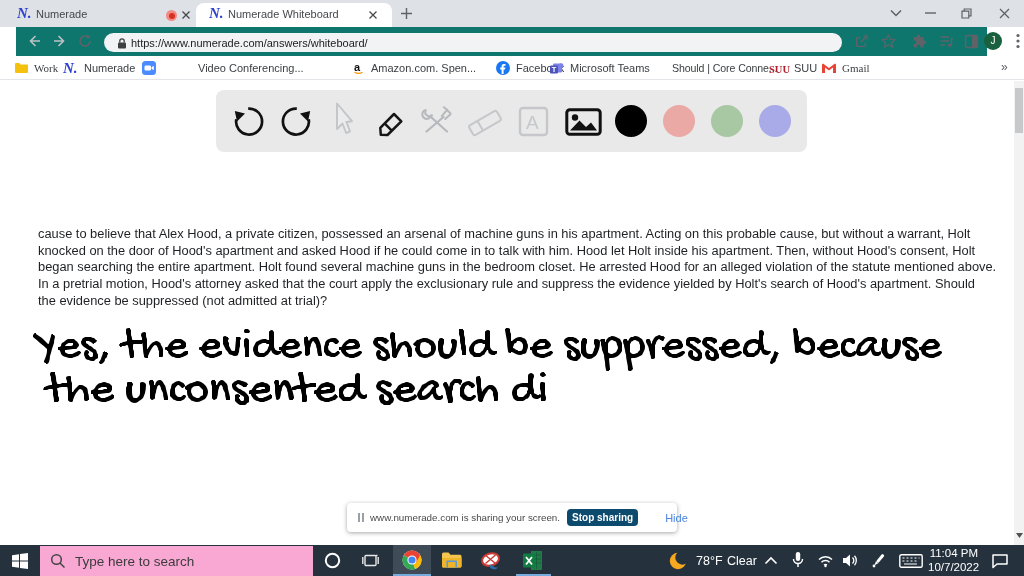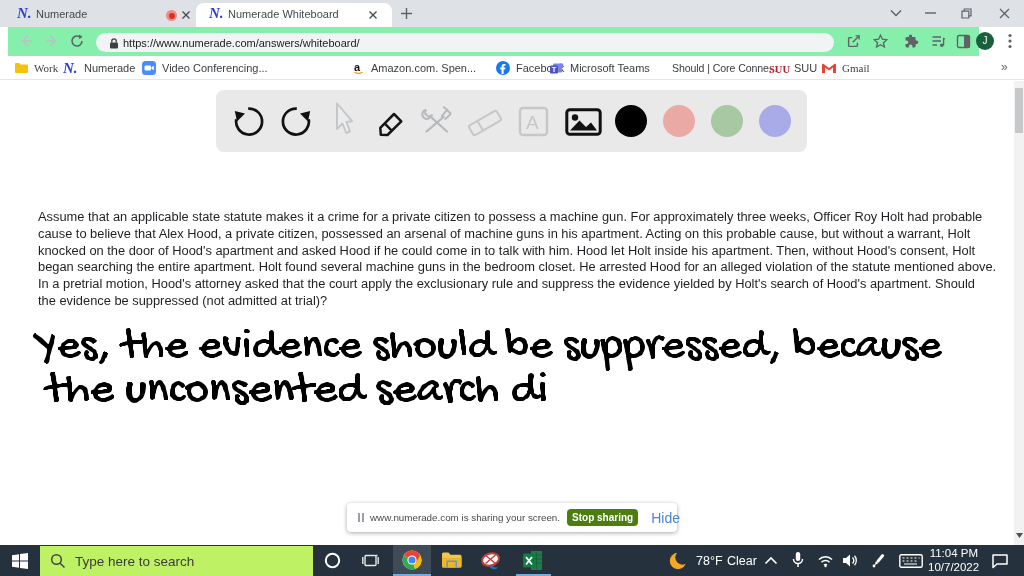--- a/index.html
+++ b/index.html
@@ -4,41 +4,41 @@
   * { margin:0; padding:0; box-sizing:border-box; }
   html,body { width:1024px; height:576px; overflow:hidden; font-family:"Liberation Sans",sans-serif; background:#fff; }
   .abs { position:absolute; }
   #stage { position:relative; width:1024px; height:576px; }
   
   #tabstrip { position:absolute; left:0; top:0; width:1024px; height:27px; background:#dee1e6; }
   .tabtitle { font-size:11px; color:#45494d; }
   #tab1 { position:absolute; left:5px; top:3px; width:190px; height:24px; }
   #tab2 { position:absolute; left:196px; top:3px; width:196px; height:24px; background:#fff; border-radius:8px 8px 0 0; }
   
-  #toolbar { position:absolute; left:8px; top:27px; width:971px; height:29px; background:#86efac; }
+  #toolbar { position:absolute; left:16px; top:27px; width:971px; height:29px; background:#0f766e; }
   #omnibox { position:absolute; width:738px; height:19.5px; border-radius:10px; background:#f1f3f4; }
   
   #bookmarks { position:absolute; left:0; top:56px; width:1024px; height:24px; background:#fff; border-bottom:1px solid #e4e5e8; }
   .bm { position:absolute; top:0; height:24px; display:flex; align-items:center; font-size:11px; color:#3c4043; white-space:nowrap; }
   .bmlabel { margin-left:6px; }
   
   #content { position:absolute; left:0; top:81px; width:1024px; height:464px; background:#fff; }
   #wbbar { position:absolute; left:216px; top:9px; width:591px; height:62px; background:#e9e9e9; border-radius:8px; }
   .wbi { position:absolute; top:16px; }
   .dot { position:absolute; top:15px; width:32px; height:32px; border-radius:50%; }
   #para { position:absolute; left:38px; top:128px; width:1000px; font-size:12.85px; line-height:16.8px; color:#1f2023; white-space:nowrap; }
   
   #sbar { position:absolute; right:0; top:81px; width:10px; height:464px; background:#f2f2f2; }
   #sthumb { position:absolute; right:1px; top:7px; width:8px; height:45px; background:#c6c8ca; }
   
   #sharebar { position:absolute; left:347px; top:503px; width:330px; height:29px; background:#fff; border-radius:4px; box-shadow:0 1px 4px rgba(0,0,0,.35); display:flex; align-items:center; white-space:nowrap; }
-  #stopbtn { background:#4d7c0f; color:#fff; font-size:10px; border-radius:4px; height:17px; line-height:17px; padding:0 5px; }
+  #stopbtn { background:#0c4a6e; color:#fff; font-size:10px; border-radius:4px; height:17px; line-height:17px; padding:0 5px; }
   
   #taskbar { position:absolute; left:0; top:545px; width:1024px; height:31px; background:#25323d; }
-  #searchbox { position:absolute; left:40px; top:1px; width:273px; height:30px; background:#bef264; display:flex; align-items:center; }
+  #searchbox { position:absolute; left:40px; top:1px; width:273px; height:30px; background:#f9a8d4; display:flex; align-items:center; }
   .tray { color:#fff; }
 </style></head>
 <body>
 <div id="stage">
 
   <div id="tabstrip">
     <div id="tab1">
       <span class="abs" style="left:12px; top:3px;"><svg width="14" height="14" viewBox="0 0 14 14">
             <text x="0" y="12" font-family="Liberation Serif" font-style="italic" font-weight="bold" font-size="15" fill="#2e3ed0">N.</text>
           </svg></span>
@@ -132,21 +132,21 @@
           <path d="M1 2 a1 1 0 0 1 1-1 h3.2 l1.4 1.6 H13 a1 1 0 0 1 1 1 V10 a1 1 0 0 1 -1 1 H2 a1 1 0 0 1 -1 -1 Z" fill="#f4c20d"></path>
         </svg>
         <span class="bmlabel">Work</span>
       </div>
     <div class="bm" style="left:63px;">
         <svg width="15" height="14" viewBox="0 0 15 14">
           <text x="0" y="12" font-family="Liberation Serif" font-style="italic" font-weight="bold" font-size="15" fill="#2e3ed0">N.</text>
         </svg>
         <span class="bmlabel">Numerade</span>
       </div>
-    <div class="bm" style="left:142px;">
+    <div class="bm" style="left:142px;gap:36px;">
         <svg width="14" height="14" viewBox="0 0 14 14">
           <rect x="0" y="0" width="14" height="14" rx="3.5" fill="#4a8cff"></rect>
           <rect x="2.5" y="4.5" width="6.5" height="5" rx="1.2" fill="#fff"></rect>
           <path d="M9.5 6.3 L11.8 4.8 V9.2 L9.5 7.7 Z" fill="#fff"></path>
         </svg>
         <span class="bmlabel">Video Conferencing...</span>
       </div>
     <div class="bm" style="left:266px;margin-top:28px;">
         <svg width="14" height="12" viewBox="0 0 14 12">
           <path d="M1 2 a1 1 0 0 1 1-1 h3.2 l1.4 1.6 H13 a1 1 0 0 1 1 1 V10 a1 1 0 0 1 -1 1 H2 a1 1 0 0 1 -1 -1 Z" fill="#f4c20d"></path>
@@ -248,21 +248,21 @@
           <rect x="1.8" y="1.8" width="33.4" height="24.4" rx="3" stroke="#111" stroke-width="3" fill="none"></rect>
           <circle cx="10" cy="9.5" r="3.2" fill="#111"></circle>
           <path d="M5 22.5 L14.5 12.5 L21 19 L26 14.5 L32 22.5 Z" fill="#111"></path>
         </svg>
 
       <span class="dot" style="left:399px; background:#000;"></span>
       <span class="dot" style="left:447px; background:#eba9a6;"></span>
       <span class="dot" style="left:495px; background:#a8c7a3;"></span>
       <span class="dot" style="left:543px; background:#a9abe8;"></span>
     </div>
-    <div id="para"><span>Assume that an applicable state statute makes it a crime for a private citizen to possess a machine gun. For approximately three weeks, Officer Roy Holt had probable</span><br>
+    <div id="para"><br>
 <span>cause to believe that Alex Hood, a private citizen, possessed an arsenal of machine guns in his apartment. Acting on this probable cause, but without a warrant, Holt</span><br>
 <span>knocked on the door of Hood's apartment and asked Hood if he could come in to talk with him. Hood let Holt inside his apartment. Then, without Hood's consent, Holt</span><br>
 <span>began searching the entire apartment. Holt found several machine guns in the bedroom closet. He arrested Hood for an alleged violation of the statute mentioned above.</span><br>
 <span>In a pretrial motion, Hood's attorney asked that the court apply the exclusionary rule and suppress the evidence yielded by Holt's search of Hood's apartment. Should</span><br>
 <span>the evidence be suppressed (not admitted at trial)?</span></div>
     <svg class="abs" style="left:0; top:0;" width="1014" height="464" viewBox="0 0 1014 464">
       <g transform="translate(36,275)">
           <path d="M-3 -19Q-3 -19 -3 -20Q-3 -21 -3 -21Q-3 -21 -3 -21L-2 -22Q-2 -23 -1 -23Q-1 -23 0 -23Q0 -23 0 -22Q3 -20 6 -18Q9 -15 12 -12Q12 -12 12 -12Q13 -12 13 -13L15 -20Q15 -22 16 -22Q17 -22 17 -22Q17 -22 17 -21L18 -21Q19 -20 19 -19Q19 -19 19 -19Q18 -16 18 -13Q17 -10 16 -7Q15 -3 14 0Q14 3 13 6Q12 8 11 8Q11 8 10 8L10 7Q9 7 9 7Q8 6 8 6Q8 6 8 6Q8 5 8 5Q9 3 10 0Q11 -3 11 -5Q11 -5 11 -5Q11 -6 11 -6Q11 -6 11 -6Q11 -6 11 -7Q8 -10 4 -13Q1 -16 -3 -19Z M42 -5Q42 -5 43 -5Q43 -5 43 -5Q44 -5 44 -5Q44 -4 45 -4Q45 -4 45 -3Q45 -3 44 -2Q43 -1 42 0Q41 0 39 1Q38 1 36 2Q35 2 34 2Q32 2 30 1Q29 1 27 0Q26 -1 25 -2Q25 -3 24 -5Q24 -5 24 -5Q24 -6 23 -6Q22 -6 22 -6Q22 -6 22 -7Q22 -7 22 -8L22 -8Q22 -9 22 -9Q22 -9 23 -9H23Q24 -9 25 -10Q25 -12 26 -13Q28 -14 29 -15Q30 -16 32 -17Q33 -17 35 -17Q36 -17 38 -17Q39 -16 40 -15Q41 -15 42 -13Q43 -12 43 -11Q43 -10 42 -9Q42 -9 41 -8Q41 -7 40 -7Q39 -7 37 -7L30 -6Q29 -6 29 -6Q29 -5 29 -5Q29 -4 29 -4Q30 -3 30 -3Q31 -3 32 -2Q33 -2 34 -2Q35 -2 36 -2Q37 -2 38 -3Q39 -3 40 -4Q41 -4 42 -5ZM37 -11Q37 -11 37 -11Q37 -11 37 -11Q37 -12 37 -12Q37 -12 37 -13Q36 -13 36 -13Q35 -13 34 -13Q34 -13 33 -13Q32 -13 31 -12Q30 -12 30 -11Q29 -11 29 -10Q29 -10 30 -10Q30 -10 31 -10Q32 -10 33 -10Q34 -10 35 -10Q36 -10 37 -11Z M52 -19Q53 -19 55 -19Q56 -18 58 -18Q59 -17 60 -16Q61 -16 61 -15Q61 -15 60 -14Q60 -14 59 -13Q59 -13 58 -13Q58 -12 58 -12Q57 -12 56 -13Q56 -13 55 -14Q54 -14 53 -15Q52 -15 51 -15Q51 -15 50 -15Q50 -15 50 -14Q50 -13 50 -13Q51 -12 52 -12Q52 -11 54 -10Q55 -10 56 -9Q57 -8 58 -7Q59 -7 60 -6Q61 -4 61 -3Q62 -2 62 -1Q62 1 62 2Q61 3 60 3Q59 4 58 5Q57 5 56 5Q54 5 53 4Q51 4 50 3Q49 2 49 1Q48 0 48 -2Q48 -4 49 -5Q49 -6 51 -6Q52 -6 52 -5Q53 -5 53 -4Q53 -4 53 -4Q53 -4 53 -3Q53 -3 53 -3Q52 -2 52 -2Q52 -1 53 -1Q53 0 53 0Q54 0 54 1Q55 1 56 1Q57 1 57 -1Q57 -2 57 -3Q56 -4 54 -5Q53 -6 51 -7Q50 -8 48 -9Q47 -10 46 -11Q45 -12 45 -14Q45 -15 46 -16Q46 -17 47 -18Q48 -18 49 -19Q50 -19 52 -19Z M72 -3Q72 -2 72 -2Q71 -1 71 1Q70 2 69 3Q69 5 68 6Q67 7 67 7Q66 8 65 8Q65 8 65 8Q64 8 64 8Q64 7 63 7Q63 7 63 7Q63 6 63 6Q64 5 65 3Q65 2 66 0Q67 -2 67 -4Q67 -4 68 -4Q68 -5 68 -5Q69 -5 69 -4Q70 -4 71 -4Q71 -4 71 -3Q72 -3 72 -3Z M90 -25Q90 -27 90 -27Q91 -28 93 -28Q93 -28 94 -28Q94 -27 94 -27Q94 -27 95 -26Q95 -26 95 -25Q95 -23 95 -21Q96 -19 96 -17Q96 -16 97 -16Q97 -16 98 -16Q99 -16 99 -16Q100 -16 101 -16Q102 -16 103 -16Q104 -16 104 -16Q105 -16 106 -16Q106 -16 107 -16Q107 -16 107 -16Q107 -15 107 -15Q107 -15 107 -14Q107 -14 107 -14Q107 -13 107 -13Q107 -13 106 -13Q106 -12 106 -12Q104 -12 102 -12Q100 -12 98 -12Q97 -12 97 -11Q97 -11 97 -11Q97 -11 97 -11Q97 -9 97 -7Q98 -5 98 -4Q98 -3 98 -2Q98 -1 98 -1Q98 0 98 1Q98 1 98 1Q97 2 97 2Q96 2 95 2Q94 2 94 2Q94 1 94 1Q93 -2 93 -5Q93 -7 92 -10Q92 -11 91 -11Q91 -11 91 -11Q91 -11 91 -11Q90 -11 89 -10Q87 -10 86 -10Q86 -9 85 -9Q85 -9 84 -9Q84 -9 84 -10Q83 -10 83 -11Q83 -11 83 -11Q83 -12 84 -12Q84 -12 84 -13Q84 -13 85 -13Q86 -13 87 -14Q89 -14 91 -15Q91 -15 91 -15Q91 -15 91 -16Q91 -16 91 -16Q91 -16 91 -16Q91 -18 91 -20Q90 -22 90 -23Q90 -24 90 -25Q90 -25 90 -25Z M105 -21Q105 -24 109 -24Q109 -24 110 -23Q110 -23 110 -23Q110 -21 110 -20Q110 -19 111 -17Q111 -15 111 -13Q111 -11 111 -8Q111 -8 111 -8Q111 -7 112 -7Q112 -7 112 -8Q113 -9 114 -11Q115 -12 116 -13Q117 -14 118 -14Q119 -15 120 -15Q122 -15 123 -14Q125 -13 125 -11Q126 -10 127 -7Q127 -5 127 -2Q127 -1 127 0Q127 0 127 0Q127 1 126 1Q126 1 125 1Q124 1 123 1Q123 0 123 -1Q123 -3 123 -5Q122 -6 122 -8Q121 -9 121 -10Q120 -11 119 -11Q118 -11 116 -8Q114 -5 112 0Q112 1 112 1Q112 1 112 2Q111 2 111 2Q110 2 110 2Q109 2 108 1Q108 1 108 0Q107 -4 107 -7Q107 -11 106 -14Q106 -17 106 -18Q105 -20 105 -21Z M149 -5Q150 -5 150 -5Q151 -5 151 -5Q151 -5 152 -5Q152 -4 152 -4Q152 -4 152 -3Q152 -3 152 -2Q151 -1 149 0Q148 0 147 1Q145 1 144 2Q143 2 141 2Q139 2 138 1Q136 1 135 0Q134 -1 133 -2Q132 -3 132 -5Q132 -5 131 -5Q131 -6 131 -6Q130 -6 130 -6Q129 -6 129 -7Q129 -7 129 -8L129 -8Q129 -9 130 -9Q130 -9 131 -9H131Q132 -9 132 -10Q133 -12 134 -13Q135 -14 136 -15Q138 -16 139 -17Q141 -17 142 -17Q144 -17 145 -17Q147 -16 148 -15Q149 -15 150 -13Q150 -12 150 -11Q150 -10 150 -9Q149 -9 149 -8Q148 -7 147 -7Q146 -7 145 -7L137 -6Q137 -6 137 -6Q136 -5 136 -5Q136 -4 137 -4Q137 -3 138 -3Q139 -3 140 -2Q141 -2 142 -2Q143 -2 144 -2Q145 -2 146 -3Q147 -3 147 -4Q148 -4 149 -5ZM144 -11Q145 -11 145 -11Q145 -11 145 -11Q145 -12 145 -12Q145 -12 144 -13Q144 -13 143 -13Q143 -13 142 -13Q141 -13 140 -13Q139 -13 138 -12Q138 -12 137 -11Q137 -11 137 -10Q137 -10 137 -10Q138 -10 139 -10Q139 -10 140 -10Q141 -10 142 -10Q143 -10 144 -11Z M183 -5Q184 -5 184 -5Q185 -5 185 -5Q185 -5 186 -5Q186 -4 186 -4Q186 -4 186 -3Q186 -3 186 -2Q185 -1 183 0Q182 0 181 1Q179 1 178 2Q177 2 175 2Q173 2 172 1Q170 1 169 0Q168 -1 167 -2Q166 -3 166 -5Q166 -5 165 -5Q165 -6 165 -6Q164 -6 164 -6Q163 -6 163 -7Q163 -7 163 -8L163 -8Q163 -9 164 -9Q164 -9 165 -9H165Q166 -9 166 -10Q167 -12 168 -13Q169 -14 170 -15Q172 -16 173 -17Q175 -17 176 -17Q178 -17 179 -17Q181 -16 182 -15Q183 -15 184 -13Q184 -12 184 -11Q184 -10 184 -9Q183 -9 183 -8Q182 -7 181 -7Q180 -7 179 -7L171 -6Q171 -6 171 -6Q170 -5 170 -5Q170 -4 171 -4Q171 -3 172 -3Q173 -3 174 -2Q175 -2 176 -2Q177 -2 178 -2Q179 -2 180 -3Q181 -3 181 -4Q182 -4 183 -5ZM178 -11Q179 -11 179 -11Q179 -11 179 -11Q179 -12 179 -12Q179 -12 178 -13Q178 -13 177 -13Q177 -13 176 -13Q175 -13 174 -13Q173 -13 172 -12Q172 -12 171 -11Q171 -11 171 -10Q171 -10 171 -10Q172 -10 173 -10Q173 -10 174 -10Q175 -10 176 -10Q178 -10 178 -11Z M200 -17Q200 -18 200 -18Q200 -18 200 -19Q200 -19 201 -19Q201 -19 201 -19Q203 -19 204 -19Q205 -18 205 -17Q205 -17 204 -16Q204 -16 204 -15Q204 -14 204 -13Q204 -11 204 -10Q203 -7 203 -4Q202 -2 202 -1Q201 0 199 0Q197 0 196 -1Q195 -1 193 -2Q192 -4 191 -5Q189 -7 189 -8Q188 -10 187 -12Q187 -14 187 -16Q187 -18 187 -19Q188 -20 189 -20Q190 -20 191 -19Q191 -19 192 -19Q192 -19 192 -18Q193 -18 193 -17Q193 -17 192 -16Q192 -16 192 -15Q192 -14 193 -13Q193 -12 193 -10Q194 -9 194 -8Q195 -7 195 -6Q196 -5 197 -5Q197 -5 198 -5Q198 -5 198 -5Q199 -5 199 -6Z M211 -23Q210 -23 210 -23Q209 -23 209 -23Q208 -24 208 -24Q208 -24 208 -25Q208 -26 209 -27Q209 -27 211 -27Q211 -27 212 -27Q212 -27 213 -26Q213 -26 213 -26Q214 -25 214 -25Q214 -24 213 -23Q212 -23 211 -23ZM208 -16Q208 -17 209 -17Q209 -18 210 -18Q212 -18 213 -16Q213 -15 213 -14Q213 -13 213 -12Q213 -10 213 -9Q213 -7 213 -6Q213 -5 213 -3Q213 -2 213 -1Q213 0 213 1Q212 1 210 1Q210 1 209 1Q209 1 209 0Q209 -3 209 -6Q209 -8 208 -10Q208 -13 208 -14Q208 -15 208 -16Z M232 -16Q232 -16 233 -16Q233 -16 233 -17V-24Q233 -25 234 -25Q234 -26 236 -26Q237 -26 237 -25Q238 -25 238 -23Q238 -23 238 -22Q238 -21 238 -20Q238 -18 238 -17Q238 -15 238 -14Q238 -12 238 -10Q238 -8 239 -7Q239 -6 240 -6Q241 -5 242 -5Q243 -5 243 -5Q243 -5 244 -5Q245 -5 245 -5Q245 -5 245 -4Q245 -3 245 -3Q244 -2 244 -2Q243 -2 242 -1Q242 -1 241 -1Q239 -1 238 -2Q236 -3 235 -6Q235 -6 235 -6Q235 -6 235 -6Q234 -4 233 -3Q232 -1 231 -1Q230 0 228 1Q227 1 225 1Q223 1 222 1Q220 0 219 -1Q218 -2 218 -3Q217 -5 217 -6Q217 -9 218 -10Q219 -12 220 -14Q222 -15 224 -16Q226 -17 228 -17Q229 -17 230 -17Q231 -16 232 -16ZM226 -3Q227 -3 228 -3Q229 -4 230 -5Q231 -5 231 -6Q232 -7 232 -8Q232 -9 233 -10Q233 -11 233 -11Q233 -12 233 -12Q232 -12 232 -12Q232 -12 231 -12Q230 -12 230 -13Q229 -13 228 -13Q228 -13 227 -13Q226 -13 225 -12Q224 -12 223 -11Q222 -10 222 -9Q222 -8 222 -7Q222 -6 222 -5Q222 -4 223 -4Q223 -3 224 -3Q225 -3 226 -3Z M263 -5Q263 -5 264 -5Q264 -5 265 -5Q265 -5 265 -5Q266 -4 266 -4Q266 -4 266 -3Q266 -3 265 -2Q264 -1 263 0Q262 0 260 1Q259 1 258 2Q256 2 255 2Q253 2 251 1Q250 1 249 0Q247 -1 247 -2Q246 -3 245 -5Q245 -5 245 -5Q245 -6 244 -6Q244 -6 243 -6Q243 -6 243 -7Q243 -7 243 -8L243 -8Q243 -9 243 -9Q244 -9 244 -9H245Q246 -9 246 -10Q247 -12 248 -13Q249 -14 250 -15Q251 -16 253 -17Q254 -17 256 -17Q258 -17 259 -17Q260 -16 261 -15Q263 -15 263 -13Q264 -12 264 -11Q264 -10 263 -9Q263 -9 262 -8Q262 -7 261 -7Q260 -7 259 -7L251 -6Q251 -6 250 -6Q250 -5 250 -5Q250 -4 250 -4Q251 -3 252 -3Q252 -3 253 -2Q254 -2 255 -2Q256 -2 257 -2Q258 -2 259 -3Q260 -3 261 -4Q262 -4 263 -5ZM258 -11Q258 -11 258 -11Q259 -11 259 -11Q259 -12 258 -12Q258 -12 258 -13Q257 -13 257 -13Q256 -13 256 -13Q255 -13 254 -13Q253 -13 252 -12Q251 -12 251 -11Q250 -11 250 -10Q250 -10 251 -10Q251 -10 252 -10Q253 -10 254 -10Q255 -10 256 -10Q257 -10 258 -11Z M268 -18Q268 -18 268 -18Q268 -19 269 -19Q269 -19 270 -19Q270 -20 271 -20Q271 -20 271 -19Q272 -19 272 -19Q272 -18 272 -17Q272 -16 273 -15Q273 -15 273 -14Q273 -14 273 -14Q273 -14 273 -15Q275 -19 278 -19Q279 -19 281 -19Q282 -18 283 -16Q284 -14 285 -10Q285 -7 286 -2Q286 -2 286 -2Q286 -2 286 -2Q286 -1 286 -1Q286 0 286 0Q285 0 285 0Q284 0 284 0Q283 0 283 0Q282 0 282 -1Q281 -4 281 -7Q280 -9 280 -11Q279 -13 278 -14Q278 -15 277 -15Q277 -15 276 -14Q276 -13 275 -12Q275 -10 274 -8Q274 -5 274 -2Q273 -1 273 -1Q272 0 271 0Q270 0 269 -1Q269 -1 269 -2Q269 -6 269 -9Q268 -12 268 -14Q268 -16 268 -17Q268 -17 268 -18Z M297 -18Q298 -18 299 -18Q300 -18 301 -17Q302 -16 302 -16Q303 -15 303 -14Q303 -14 302 -13Q302 -13 302 -13Q301 -12 301 -12Q301 -12 300 -12Q300 -12 299 -12Q299 -13 298 -13Q298 -13 297 -14Q297 -14 296 -14Q295 -14 294 -14Q294 -13 293 -13Q293 -12 293 -11Q292 -10 292 -9Q292 -6 294 -5Q295 -3 297 -3Q298 -3 299 -3Q300 -4 300 -4Q301 -4 301 -5Q302 -5 302 -5Q302 -5 303 -5Q303 -5 303 -4Q303 -4 303 -4Q304 -4 304 -3Q304 -3 303 -2Q302 -1 301 0Q300 0 299 1Q297 1 296 1Q294 1 293 0Q291 0 290 -1Q289 -3 288 -4Q288 -6 288 -8Q288 -10 289 -12Q289 -14 290 -15Q292 -17 293 -17Q295 -18 297 -18Z M323 -5Q324 -5 324 -5Q325 -5 325 -5Q325 -5 325 -5Q326 -4 326 -4Q326 -4 326 -3Q326 -3 325 -2Q324 -1 323 0Q322 0 321 1Q319 1 318 2Q316 2 315 2Q313 2 312 1Q310 1 309 0Q308 -1 307 -2Q306 -3 305 -5Q305 -5 305 -5Q305 -6 305 -6Q304 -6 303 -6Q303 -6 303 -7Q303 -7 303 -8L303 -8Q303 -9 303 -9Q304 -9 304 -9H305Q306 -9 306 -10Q307 -12 308 -13Q309 -14 310 -15Q312 -16 313 -17Q315 -17 316 -17Q318 -17 319 -17Q321 -16 322 -15Q323 -15 323 -13Q324 -12 324 -11Q324 -10 324 -9Q323 -9 323 -8Q322 -7 321 -7Q320 -7 319 -7L311 -6Q311 -6 310 -6Q310 -5 310 -5Q310 -4 311 -4Q311 -3 312 -3Q312 -3 313 -2Q314 -2 315 -2Q316 -2 317 -2Q318 -2 319 -3Q320 -3 321 -4Q322 -4 323 -5ZM318 -11Q318 -11 319 -11Q319 -11 319 -11Q319 -12 319 -12Q318 -12 318 -13Q317 -13 317 -13Q316 -13 316 -13Q315 -13 314 -13Q313 -13 312 -12Q311 -12 311 -11Q310 -11 310 -10Q310 -10 311 -10Q311 -10 312 -10Q313 -10 314 -10Q315 -10 316 -10Q317 -10 318 -11Z M344 -19Q345 -19 347 -19Q348 -18 350 -18Q351 -17 352 -16Q353 -16 353 -15Q353 -15 352 -14Q352 -14 351 -13Q351 -13 351 -13Q350 -12 350 -12Q349 -12 348 -13Q348 -13 347 -14Q346 -14 345 -15Q344 -15 343 -15Q343 -15 342 -15Q342 -15 342 -14Q342 -13 342 -13Q343 -12 344 -12Q344 -11 346 -10Q347 -10 348 -9Q349 -8 350 -7Q351 -7 352 -6Q353 -4 353 -3Q354 -2 354 -1Q354 1 354 2Q353 3 352 3Q351 4 350 5Q349 5 348 5Q346 5 345 4Q343 4 342 3Q341 2 341 1Q340 0 340 -2Q340 -4 341 -5Q341 -6 343 -6Q344 -6 344 -5Q345 -5 345 -4Q345 -4 345 -4Q345 -4 345 -3Q345 -3 345 -3Q344 -2 344 -2Q344 -1 345 -1Q345 0 345 0Q346 0 347 1Q347 1 348 1Q350 1 350 -1Q350 -2 349 -3Q348 -4 346 -5Q345 -6 343 -7Q342 -8 340 -9Q339 -10 338 -11Q337 -12 337 -14Q337 -15 338 -16Q338 -17 339 -18Q340 -18 341 -19Q342 -19 344 -19Z M354 -21Q354 -24 357 -24Q358 -24 358 -23Q359 -23 359 -23Q359 -21 359 -20Q359 -19 359 -17Q359 -15 360 -13Q360 -11 360 -8Q360 -8 360 -8Q360 -7 360 -7Q360 -7 361 -8Q361 -9 362 -11Q363 -12 364 -13Q365 -14 367 -14Q368 -15 369 -15Q371 -15 372 -14Q373 -13 374 -11Q375 -10 376 -7Q376 -5 376 -2Q376 -1 376 0Q376 0 376 0Q375 1 375 1Q374 1 374 1Q373 1 372 1Q372 0 372 -1Q372 -3 371 -5Q371 -6 371 -8Q370 -9 369 -10Q369 -11 368 -11Q366 -11 365 -8Q363 -5 361 0Q361 1 361 1Q360 1 360 2Q360 2 359 2Q359 2 358 2Q357 2 357 1Q356 1 356 0Q356 -4 356 -7Q355 -11 355 -14Q355 -17 354 -18Q354 -20 354 -21Z M379 -7Q379 -8 379 -8Q380 -9 380 -9Q380 -10 379 -10Q379 -10 379 -10Q378 -10 378 -11Q377 -11 377 -12Q377 -12 378 -13Q378 -13 379 -14Q380 -15 381 -16Q383 -16 384 -17Q385 -17 387 -18Q388 -18 389 -18Q392 -18 393 -17Q395 -16 397 -15Q398 -14 399 -12Q400 -10 400 -8Q400 -6 399 -4Q398 -2 397 -1Q395 0 393 1Q391 2 389 2Q387 2 385 1Q383 1 382 -1Q381 -2 380 -4Q379 -5 379 -7ZM390 -2Q391 -2 392 -2Q392 -3 393 -3Q394 -4 395 -5Q395 -6 395 -8Q395 -9 395 -10Q394 -11 393 -12Q393 -13 391 -13Q390 -14 389 -14Q386 -14 385 -13Q384 -11 384 -9Q384 -7 384 -6Q385 -5 385 -4Q386 -3 387 -2Q388 -2 390 -2Z M407 -8Q407 -5 408 -3Q409 -2 411 -2Q412 -2 413 -2Q414 -3 414 -4Q415 -5 415 -7Q416 -8 416 -10Q416 -11 416 -12Q415 -13 415 -14Q415 -14 415 -15Q415 -15 415 -16Q415 -16 416 -17Q416 -17 418 -17Q419 -17 420 -16Q421 -16 421 -14Q421 -10 420 -7Q420 -4 418 -2Q417 0 415 1Q413 3 410 3Q408 3 407 2Q405 1 404 0Q403 -2 403 -3Q402 -5 402 -7Q402 -8 402 -9Q402 -10 402 -11Q402 -12 402 -14Q402 -15 403 -16Q403 -17 403 -17Q404 -18 405 -18Q405 -18 406 -18Q407 -18 407 -17Q408 -17 408 -17Q408 -16 408 -16Q408 -15 408 -15Q408 -14 408 -13Q408 -12 407 -10Q407 -9 407 -8Z M423 -25Q423 -26 423 -27Q424 -27 425 -27Q426 -27 426 -27Q427 -27 427 -27Q427 -27 427 -26Q428 -26 428 -25Q428 -23 428 -21Q429 -19 429 -17Q429 -14 429 -12Q430 -10 430 -9Q430 -7 430 -6Q430 -4 430 -4Q430 -3 430 -2Q430 -2 430 -1Q429 -1 429 -1Q428 -1 427 -1Q427 -1 426 -1Q426 -1 426 -2Q426 -3 426 -5Q425 -6 425 -8Q425 -9 425 -11Q424 -13 424 -15Q424 -17 424 -19Q423 -21 423 -22Q423 -23 423 -24Q423 -25 423 -25Z M448 -16Q449 -16 449 -16Q449 -16 449 -17V-24Q449 -25 450 -25Q450 -26 452 -26Q453 -26 454 -25Q454 -25 454 -23Q454 -23 454 -22Q454 -21 454 -20Q454 -18 454 -17Q454 -15 454 -14Q454 -12 454 -10Q454 -8 455 -7Q456 -6 456 -6Q457 -5 458 -5Q459 -5 459 -5Q460 -5 460 -5Q461 -5 461 -5Q461 -5 461 -4Q461 -3 461 -3Q461 -2 460 -2Q459 -2 459 -1Q458 -1 457 -1Q455 -1 454 -2Q452 -3 452 -6Q451 -6 451 -6Q451 -6 451 -6Q450 -4 449 -3Q449 -1 447 -1Q446 0 444 1Q443 1 441 1Q440 1 438 1Q437 0 436 -1Q434 -2 434 -3Q433 -5 433 -6Q433 -9 434 -10Q435 -12 437 -14Q438 -15 440 -16Q442 -17 444 -17Q445 -17 446 -17Q447 -16 448 -16ZM442 -3Q443 -3 444 -3Q445 -4 446 -5Q447 -5 447 -6Q448 -7 448 -8Q449 -9 449 -10Q449 -11 449 -11Q449 -12 449 -12Q449 -12 448 -12Q448 -12 447 -12Q447 -12 446 -13Q445 -13 445 -13Q444 -13 444 -13Q442 -13 441 -12Q440 -12 439 -11Q439 -10 438 -9Q438 -8 438 -7Q438 -6 438 -5Q438 -4 439 -4Q440 -3 440 -3Q441 -3 442 -3Z M472 -5Q471 -10 471 -15Q470 -20 469 -26Q469 -26 469 -26Q469 -26 469 -26Q469 -27 469 -27Q470 -27 470 -28Q470 -28 471 -28Q471 -28 472 -28Q473 -28 474 -27Q474 -26 474 -25Q474 -24 475 -22Q475 -21 475 -19Q475 -17 475 -15Q476 -15 476 -15Q476 -15 476 -15Q480 -19 484 -19Q486 -19 487 -18Q489 -18 490 -16Q491 -15 491 -13Q492 -12 492 -10Q492 -8 491 -6Q491 -5 490 -3Q489 -2 487 -2Q486 -1 484 -1Q482 -1 480 -2Q478 -3 476 -4Q476 -4 476 -4Q476 -4 475 -4Q475 -3 475 -3Q474 -3 474 -3Q472 -3 472 -5ZM483 -15Q482 -15 481 -15Q481 -14 480 -13Q479 -13 478 -12Q478 -11 477 -9Q477 -9 477 -9Q477 -9 477 -9Q477 -8 477 -8Q478 -8 479 -7Q480 -6 481 -6Q482 -6 482 -5Q483 -5 484 -5Q486 -5 486 -6Q487 -7 487 -9Q487 -10 487 -11Q487 -12 486 -13Q486 -14 485 -14Q484 -15 483 -15Z M514 -5Q514 -5 515 -5Q515 -5 515 -5Q516 -5 516 -5Q516 -4 517 -4Q517 -4 517 -3Q517 -3 516 -2Q515 -1 514 0Q512 0 511 1Q510 1 508 2Q507 2 506 2Q504 2 502 1Q501 1 499 0Q498 -1 497 -2Q496 -3 496 -5Q496 -5 496 -5Q496 -6 495 -6Q494 -6 494 -6Q494 -6 494 -7Q494 -7 494 -8L494 -8Q494 -9 494 -9Q494 -9 495 -9H495Q496 -9 497 -10Q497 -12 498 -13Q499 -14 501 -15Q502 -16 504 -17Q505 -17 507 -17Q508 -17 510 -17Q511 -16 512 -15Q513 -15 514 -13Q515 -12 515 -11Q515 -10 514 -9Q514 -9 513 -8Q512 -7 512 -7Q511 -7 509 -7L502 -6Q501 -6 501 -6Q501 -5 501 -5Q501 -4 501 -4Q502 -3 502 -3Q503 -3 504 -2Q505 -2 506 -2Q507 -2 508 -2Q509 -2 510 -3Q511 -3 512 -4Q513 -4 514 -5ZM509 -11Q509 -11 509 -11Q509 -11 509 -11Q509 -12 509 -12Q509 -12 509 -13Q508 -13 508 -13Q507 -13 506 -13Q505 -13 505 -13Q504 -13 503 -12Q502 -12 502 -11Q501 -11 501 -10Q501 -10 502 -10Q502 -10 503 -10Q504 -10 505 -10Q506 -10 507 -10Q508 -10 509 -11Z M534 -19Q536 -19 537 -19Q539 -18 540 -18Q541 -17 542 -16Q543 -16 543 -15Q543 -15 543 -14Q543 -14 542 -13Q542 -13 541 -13Q541 -12 540 -12Q540 -12 539 -13Q538 -13 538 -14Q537 -14 536 -15Q535 -15 534 -15Q533 -15 533 -15Q532 -15 532 -14Q532 -13 533 -13Q533 -12 534 -12Q535 -11 536 -10Q537 -10 538 -9Q540 -8 541 -7Q542 -7 543 -6Q544 -4 544 -3Q545 -2 545 -1Q545 1 544 2Q544 3 543 3Q542 4 541 5Q540 5 539 5Q537 5 535 4Q534 4 533 3Q532 2 531 1Q531 0 531 -2Q531 -4 531 -5Q532 -6 534 -6Q535 -6 535 -5Q536 -5 536 -4Q536 -4 536 -4Q535 -4 535 -3Q535 -3 535 -3Q535 -2 535 -2Q535 -1 535 -1Q536 0 536 0Q537 0 537 1Q538 1 538 1Q540 1 540 -1Q540 -2 539 -3Q538 -4 537 -5Q536 -6 534 -7Q532 -8 531 -9Q530 -10 529 -11Q528 -12 528 -14Q528 -15 528 -16Q529 -17 530 -18Q531 -18 532 -19Q533 -19 534 -19Z M550 -8Q550 -5 551 -3Q552 -2 554 -2Q555 -2 556 -2Q557 -3 557 -4Q558 -5 558 -7Q559 -8 559 -10Q559 -11 558 -12Q558 -13 558 -14Q558 -14 558 -15Q558 -15 558 -16Q558 -16 559 -17Q559 -17 560 -17Q562 -17 563 -16Q564 -16 564 -14Q564 -10 563 -7Q562 -4 561 -2Q560 0 558 1Q556 3 553 3Q551 3 550 2Q548 1 547 0Q546 -2 545 -3Q545 -5 545 -7Q545 -8 545 -9Q545 -10 545 -11Q545 -12 545 -14Q545 -15 546 -16Q546 -17 546 -17Q547 -18 548 -18Q548 -18 549 -18Q550 -18 550 -17Q551 -17 551 -17Q551 -16 551 -16Q551 -15 551 -15Q551 -14 551 -13Q550 -12 550 -10Q550 -9 550 -8Z M564 -15Q564 -16 565 -17Q566 -17 567 -17Q568 -17 568 -17Q568 -17 569 -17Q569 -16 569 -16Q569 -16 569 -15Q569 -14 570 -14Q570 -14 570 -15Q570 -16 571 -17Q572 -18 573 -19Q573 -19 574 -19Q575 -20 576 -20Q578 -20 580 -19Q582 -18 584 -17Q585 -15 586 -13Q586 -11 586 -9Q586 -7 586 -5Q585 -3 583 -1Q582 0 580 1Q578 2 575 2L574 2Q573 2 573 3L574 13Q574 13 574 14Q574 14 573 14Q573 15 573 15Q572 15 571 15Q570 15 570 14Q569 10 569 6Q568 2 568 -1Q567 -4 566 -6Q566 -9 565 -11Q565 -13 565 -14Q564 -15 564 -15ZM572 -10Q572 -8 572 -7Q572 -5 572 -4Q572 -3 573 -3Q574 -2 575 -2Q575 -2 576 -2Q577 -2 578 -3Q579 -3 580 -4Q581 -5 581 -6Q582 -7 582 -8Q582 -10 581 -11Q581 -13 580 -14Q580 -15 578 -15Q577 -16 576 -16Q575 -16 574 -15Q574 -15 573 -14Q572 -13 572 -12Q572 -11 572 -10Z M587 -15Q587 -16 588 -17Q588 -17 590 -17Q590 -17 590 -17Q591 -17 591 -17Q591 -16 591 -16Q591 -16 592 -15Q592 -14 592 -14Q592 -14 592 -15Q593 -16 593 -17Q594 -18 595 -19Q596 -19 597 -19Q598 -20 599 -20Q601 -20 603 -19Q604 -18 606 -17Q607 -15 608 -13Q609 -11 609 -9Q609 -7 608 -5Q607 -3 606 -1Q604 0 602 1Q600 2 598 2L596 2Q595 2 595 3L597 13Q597 13 596 14Q596 14 596 14Q595 15 595 15Q594 15 594 15Q592 15 592 14Q592 10 591 6Q590 2 590 -1Q589 -4 589 -6Q588 -9 588 -11Q587 -13 587 -14Q587 -15 587 -15ZM594 -10Q594 -8 594 -7Q594 -5 594 -4Q595 -3 595 -3Q596 -2 597 -2Q597 -2 598 -2Q599 -2 601 -3Q602 -3 602 -4Q603 -5 604 -6Q604 -7 604 -8Q604 -10 604 -11Q603 -13 603 -14Q602 -15 601 -15Q600 -16 599 -16Q597 -16 597 -15Q596 -15 595 -14Q595 -13 594 -12Q594 -11 594 -10Z M623 -17Q622 -17 622 -16Q621 -16 621 -15Q620 -14 620 -13Q620 -12 619 -11Q619 -10 619 -8Q619 -7 619 -6Q619 -4 619 -2Q619 0 619 1Q619 2 619 2Q618 3 617 3Q616 3 616 3Q616 3 616 3Q615 3 615 2Q615 2 615 2Q615 0 614 -2Q614 -4 613 -6Q613 -8 612 -10Q611 -12 610 -14Q610 -14 610 -15Q610 -15 610 -15Q610 -16 610 -16Q610 -16 611 -17Q611 -17 612 -17Q612 -17 613 -17Q614 -17 614 -16Q615 -15 615 -13Q616 -12 616 -12Q616 -12 616 -12Q616 -12 616 -13Q616 -15 617 -16Q618 -18 619 -19Q620 -20 621 -20Q622 -21 624 -21Q624 -21 625 -20Q626 -20 627 -20Q628 -20 628 -19Q629 -19 629 -18Q629 -18 628 -17Q628 -17 628 -16Q628 -16 627 -15Q627 -15 627 -15Q626 -15 626 -15Q625 -16 625 -16Q625 -16 624 -16Q624 -17 623 -17Z M646 -5Q647 -5 647 -5Q648 -5 648 -5Q648 -5 648 -5Q649 -4 649 -4Q649 -4 649 -3Q649 -3 648 -2Q647 -1 646 0Q645 0 644 1Q642 1 641 2Q639 2 638 2Q636 2 635 1Q633 1 632 0Q631 -1 630 -2Q629 -3 628 -5Q628 -5 628 -5Q628 -6 628 -6Q627 -6 626 -6Q626 -6 626 -7Q626 -7 626 -8L626 -8Q626 -9 626 -9Q627 -9 627 -9H628Q629 -9 629 -10Q630 -12 631 -13Q632 -14 633 -15Q634 -16 636 -17Q638 -17 639 -17Q641 -17 642 -17Q644 -16 645 -15Q646 -15 646 -13Q647 -12 647 -11Q647 -10 647 -9Q646 -9 646 -8Q645 -7 644 -7Q643 -7 642 -7L634 -6Q634 -6 633 -6Q633 -5 633 -5Q633 -4 634 -4Q634 -3 635 -3Q635 -3 636 -2Q637 -2 638 -2Q639 -2 640 -2Q641 -2 642 -3Q643 -3 644 -4Q645 -4 646 -5ZM641 -11Q641 -11 642 -11Q642 -11 642 -11Q642 -12 642 -12Q641 -12 641 -13Q640 -13 640 -13Q639 -13 639 -13Q638 -13 637 -13Q636 -13 635 -12Q634 -12 634 -11Q633 -11 633 -10Q633 -10 634 -10Q634 -10 635 -10Q636 -10 637 -10Q638 -10 639 -10Q640 -10 641 -11Z M656 -19Q657 -19 659 -19Q661 -18 662 -18Q663 -17 664 -16Q665 -16 665 -15Q665 -15 665 -14Q664 -14 664 -13Q663 -13 663 -13Q662 -12 662 -12Q661 -12 661 -13Q660 -13 659 -14Q659 -14 658 -15Q657 -15 656 -15Q655 -15 654 -15Q654 -15 654 -14Q654 -13 654 -13Q655 -12 656 -12Q657 -11 658 -10Q659 -10 660 -9Q661 -8 662 -7Q663 -7 664 -6Q665 -4 666 -3Q666 -2 666 -1Q666 1 666 2Q665 3 665 3Q664 4 663 5Q662 5 660 5Q658 5 657 4Q656 4 655 3Q654 2 653 1Q652 0 652 -2Q652 -4 653 -5Q654 -6 655 -6Q656 -6 657 -5Q657 -5 657 -4Q657 -4 657 -4Q657 -4 657 -3Q657 -3 657 -3Q657 -2 657 -2Q657 -1 657 -1Q657 0 658 0Q658 0 659 1Q659 1 660 1Q662 1 662 -1Q662 -2 661 -3Q660 -4 659 -5Q657 -6 656 -7Q654 -8 653 -9Q651 -10 650 -11Q650 -12 650 -14Q650 -15 650 -16Q651 -17 651 -18Q652 -18 653 -19Q655 -19 656 -19Z M673 -19Q674 -19 676 -19Q677 -18 679 -18Q680 -17 681 -16Q681 -16 681 -15Q681 -15 681 -14Q681 -14 680 -13Q680 -13 679 -13Q679 -12 679 -12Q678 -12 677 -13Q677 -13 676 -14Q675 -14 674 -15Q673 -15 672 -15Q672 -15 671 -15Q671 -15 671 -14Q671 -13 671 -13Q672 -12 673 -12Q673 -11 675 -10Q676 -10 677 -9Q678 -8 679 -7Q680 -7 681 -6Q682 -4 682 -3Q683 -2 683 -1Q683 1 683 2Q682 3 681 3Q680 4 679 5Q678 5 677 5Q675 5 674 4Q672 4 671 3Q670 2 670 1Q669 0 669 -2Q669 -4 670 -5Q670 -6 672 -6Q673 -6 673 -5Q674 -5 674 -4Q674 -4 674 -4Q674 -4 674 -3Q674 -3 673 -3Q673 -2 673 -2Q673 -1 674 -1Q674 0 674 0Q675 0 675 1Q676 1 677 1Q678 1 678 -1Q678 -2 678 -3Q677 -4 675 -5Q674 -6 672 -7Q671 -8 669 -9Q668 -10 667 -11Q666 -12 666 -14Q666 -15 667 -16Q667 -17 668 -18Q669 -18 670 -19Q671 -19 673 -19Z M703 -5Q703 -5 704 -5Q704 -5 704 -5Q705 -5 705 -5Q705 -4 706 -4Q706 -4 706 -3Q706 -3 705 -2Q704 -1 703 0Q701 0 700 1Q699 1 697 2Q696 2 695 2Q693 2 691 1Q690 1 688 0Q687 -1 686 -2Q685 -3 685 -5Q685 -5 685 -5Q685 -6 684 -6Q683 -6 683 -6Q683 -6 683 -7Q683 -7 683 -8L683 -8Q683 -9 683 -9Q683 -9 684 -9H684Q685 -9 686 -10Q686 -12 687 -13Q688 -14 690 -15Q691 -16 693 -17Q694 -17 696 -17Q697 -17 699 -17Q700 -16 701 -15Q702 -15 703 -13Q704 -12 704 -11Q704 -10 703 -9Q703 -9 702 -8Q701 -7 701 -7Q700 -7 698 -7L691 -6Q690 -6 690 -6Q690 -5 690 -5Q690 -4 690 -4Q691 -3 691 -3Q692 -3 693 -2Q694 -2 695 -2Q696 -2 697 -2Q698 -2 699 -3Q700 -3 701 -4Q702 -4 703 -5ZM698 -11Q698 -11 698 -11Q698 -11 698 -11Q698 -12 698 -12Q698 -12 698 -13Q697 -13 697 -13Q696 -13 695 -13Q694 -13 694 -13Q693 -13 692 -12Q691 -12 691 -11Q690 -11 690 -10Q690 -10 691 -10Q691 -10 692 -10Q693 -10 694 -10Q695 -10 696 -10Q697 -10 698 -11Z M722 -16Q722 -16 722 -16Q723 -16 723 -17V-24Q723 -25 723 -25Q724 -26 725 -26Q727 -26 727 -25Q728 -25 728 -23Q728 -23 728 -22Q728 -21 727 -20Q727 -18 727 -17Q727 -15 727 -14Q727 -12 728 -10Q728 -8 728 -7Q729 -6 730 -6Q731 -5 732 -5Q732 -5 733 -5Q733 -5 734 -5Q734 -5 734 -5Q735 -5 735 -4Q735 -3 734 -3Q734 -2 733 -2Q733 -2 732 -1Q731 -1 730 -1Q729 -1 727 -2Q726 -3 725 -6Q725 -6 725 -6Q725 -6 724 -6Q724 -4 723 -3Q722 -1 721 -1Q719 0 718 1Q716 1 715 1Q713 1 711 1Q710 0 709 -1Q708 -2 707 -3Q707 -5 707 -6Q707 -9 708 -10Q708 -12 710 -14Q711 -15 713 -16Q715 -17 718 -17Q719 -17 720 -17Q721 -16 722 -16ZM715 -3Q717 -3 718 -3Q719 -4 719 -5Q720 -5 721 -6Q721 -7 722 -8Q722 -9 722 -10Q722 -11 722 -11Q722 -12 722 -12Q722 -12 722 -12Q721 -12 721 -12Q720 -12 719 -13Q719 -13 718 -13Q718 -13 717 -13Q716 -13 715 -12Q714 -12 713 -11Q712 -10 712 -9Q711 -8 711 -7Q711 -6 712 -5Q712 -4 712 -4Q713 -3 714 -3Q715 -3 715 -3Z M743 -3Q743 -2 742 -2Q742 -1 741 1Q741 2 740 3Q740 5 739 6Q738 7 737 7Q737 8 736 8Q736 8 735 8Q735 8 735 8Q734 7 734 7Q734 7 734 7Q734 6 734 6Q735 5 735 3Q736 2 737 0Q738 -2 738 -4Q738 -4 738 -4Q739 -5 739 -5Q740 -5 740 -4Q741 -4 741 -4Q742 -4 742 -3Q743 -3 743 -3Z M759 -5Q759 -10 758 -15Q758 -20 757 -26Q757 -26 757 -26Q757 -26 757 -26Q757 -27 757 -27Q757 -27 758 -28Q758 -28 758 -28Q759 -28 759 -28Q761 -28 761 -27Q761 -26 762 -25Q762 -24 762 -22Q762 -21 763 -19Q763 -17 763 -15Q763 -15 763 -15Q764 -15 764 -15Q767 -19 772 -19Q773 -19 775 -18Q776 -18 777 -16Q778 -15 779 -13Q779 -12 779 -10Q779 -8 779 -6Q778 -5 777 -3Q776 -2 775 -2Q773 -1 772 -1Q770 -1 768 -2Q766 -3 764 -4Q764 -4 763 -4Q763 -4 763 -4Q763 -3 762 -3Q762 -3 761 -3Q759 -3 759 -5ZM771 -15Q770 -15 769 -15Q768 -14 767 -13Q767 -13 766 -12Q765 -11 765 -9Q765 -9 765 -9Q765 -9 765 -9Q765 -8 765 -8Q766 -8 767 -7Q768 -6 768 -6Q769 -6 770 -5Q771 -5 772 -5Q773 -5 774 -6Q775 -7 775 -9Q775 -10 774 -11Q774 -12 774 -13Q773 -14 772 -14Q772 -15 771 -15Z M801 -5Q802 -5 802 -5Q803 -5 803 -5Q803 -5 804 -5Q804 -4 804 -4Q804 -4 804 -3Q804 -3 804 -2Q803 -1 801 0Q800 0 799 1Q797 1 796 2Q794 2 793 2Q791 2 790 1Q788 1 787 0Q786 -1 785 -2Q784 -3 784 -5Q783 -5 783 -5Q783 -6 783 -6Q782 -6 782 -6Q781 -6 781 -7Q781 -7 781 -8L781 -8Q781 -9 782 -9Q782 -9 783 -9H783Q784 -9 784 -10Q785 -12 786 -13Q787 -14 788 -15Q790 -16 791 -17Q793 -17 794 -17Q796 -17 797 -17Q799 -16 800 -15Q801 -15 801 -13Q802 -12 802 -11Q802 -10 802 -9Q801 -9 801 -8Q800 -7 799 -7Q798 -7 797 -7L789 -6Q789 -6 789 -6Q788 -5 788 -5Q788 -4 789 -4Q789 -3 790 -3Q791 -3 792 -2Q793 -2 793 -2Q794 -2 795 -2Q796 -2 797 -3Q798 -3 799 -4Q800 -4 801 -5ZM796 -11Q796 -11 797 -11Q797 -11 797 -11Q797 -12 797 -12Q796 -12 796 -13Q796 -13 795 -13Q795 -13 794 -13Q793 -13 792 -13Q791 -13 790 -12Q790 -12 789 -11Q789 -11 789 -10Q789 -10 789 -10Q790 -10 790 -10Q791 -10 792 -10Q793 -10 794 -10Q795 -10 796 -11Z M813 -18Q815 -18 816 -18Q817 -18 818 -17Q818 -16 819 -16Q819 -15 819 -14Q819 -14 819 -13Q819 -13 819 -13Q818 -12 818 -12Q818 -12 817 -12Q817 -12 816 -12Q816 -13 815 -13Q815 -13 814 -14Q814 -14 813 -14Q812 -14 811 -14Q811 -13 810 -13Q810 -12 810 -11Q809 -10 809 -9Q809 -6 811 -5Q812 -3 814 -3Q815 -3 816 -3Q816 -4 817 -4Q818 -4 818 -5Q818 -5 819 -5Q819 -5 819 -5Q820 -5 820 -4Q820 -4 820 -4Q820 -4 820 -3Q820 -3 820 -2Q819 -1 818 0Q817 0 815 1Q814 1 813 1Q811 1 809 0Q808 0 807 -1Q806 -3 805 -4Q805 -6 805 -8Q805 -10 805 -12Q806 -14 807 -15Q808 -17 810 -17Q812 -18 813 -18Z M835 -19Q836 -19 837 -19Q838 -19 839 -18Q840 -17 841 -16Q841 -15 841 -14Q841 -14 841 -13Q841 -13 840 -13Q840 -12 839 -12Q839 -12 839 -12Q839 -12 838 -12Q838 -12 838 -12Q838 -12 838 -12L838 -10Q838 -7 839 -5Q840 -4 841 -4Q842 -4 842 -4Q843 -4 843 -4Q843 -4 844 -5Q844 -5 844 -5Q845 -5 845 -4Q845 -4 845 -3Q845 -2 845 -2Q844 -1 844 -1Q843 0 842 0Q841 0 840 0Q838 0 837 -1Q836 -2 835 -5Q835 -6 835 -6Q834 -6 834 -5Q832 -3 830 -1Q827 0 825 0Q824 0 823 0Q822 -1 821 -1Q821 -2 820 -3Q820 -4 820 -5Q820 -6 821 -8Q821 -9 822 -11Q823 -13 825 -14Q827 -16 828 -17Q830 -18 832 -19Q833 -19 835 -19ZM834 -12Q835 -12 835 -13Q835 -13 836 -13Q836 -13 836 -14Q836 -14 836 -14Q836 -14 835 -15Q835 -15 834 -15Q833 -15 832 -15Q831 -14 830 -14Q829 -13 828 -12Q827 -11 826 -10Q825 -9 825 -7Q824 -6 824 -6Q824 -5 825 -4Q825 -4 826 -4Q828 -4 830 -6Q832 -8 834 -12Z M851 -8Q851 -5 852 -3Q853 -2 854 -2Q855 -2 856 -2Q857 -3 858 -4Q858 -5 859 -7Q859 -8 859 -10Q859 -11 859 -12Q859 -13 859 -14Q859 -14 859 -15Q859 -15 859 -16Q859 -16 859 -17Q860 -17 861 -17Q863 -17 864 -16Q865 -16 865 -14Q865 -10 864 -7Q863 -4 862 -2Q860 0 858 1Q856 3 854 3Q852 3 850 2Q849 1 848 0Q847 -2 846 -3Q845 -5 845 -7Q845 -8 846 -9Q846 -10 846 -11Q846 -12 846 -14Q846 -15 846 -16Q846 -17 847 -17Q847 -18 848 -18Q849 -18 850 -18Q850 -18 851 -17Q851 -17 851 -17Q852 -16 852 -16Q852 -15 852 -15Q851 -14 851 -13Q851 -12 851 -10Q851 -9 851 -8Z M873 -19Q874 -19 876 -19Q877 -18 879 -18Q880 -17 881 -16Q882 -16 882 -15Q882 -15 881 -14Q881 -14 881 -13Q880 -13 880 -13Q879 -12 879 -12Q878 -12 878 -13Q877 -13 876 -14Q875 -14 874 -15Q873 -15 872 -15Q872 -15 871 -15Q871 -15 871 -14Q871 -13 871 -13Q872 -12 873 -12Q874 -11 875 -10Q876 -10 877 -9Q878 -8 879 -7Q880 -7 881 -6Q882 -4 883 -3Q883 -2 883 -1Q883 1 883 2Q882 3 881 3Q881 4 880 5Q878 5 877 5Q875 5 874 4Q872 4 871 3Q870 2 870 1Q869 0 869 -2Q869 -4 870 -5Q871 -6 872 -6Q873 -6 874 -5Q874 -5 874 -4Q874 -4 874 -4Q874 -4 874 -3Q874 -3 874 -3Q874 -2 874 -2Q874 -1 874 -1Q874 0 875 0Q875 0 876 1Q876 1 877 1Q879 1 879 -1Q879 -2 878 -3Q877 -4 875 -5Q874 -6 873 -7Q871 -8 870 -9Q868 -10 867 -11Q866 -12 866 -14Q866 -15 867 -16Q867 -17 868 -18Q869 -18 870 -19Q871 -19 873 -19Z M903 -5Q903 -5 904 -5Q904 -5 905 -5Q905 -5 905 -5Q906 -4 906 -4Q906 -4 906 -3Q906 -3 905 -2Q904 -1 903 0Q902 0 900 1Q899 1 898 2Q896 2 895 2Q893 2 891 1Q890 1 889 0Q887 -1 886 -2Q886 -3 885 -5Q885 -5 885 -5Q885 -6 884 -6Q884 -6 883 -6Q883 -6 883 -7Q883 -7 883 -8L883 -8Q883 -9 883 -9Q884 -9 884 -9H885Q885 -9 886 -10Q887 -12 888 -13Q889 -14 890 -15Q891 -16 893 -17Q894 -17 896 -17Q898 -17 899 -17Q900 -16 901 -15Q902 -15 903 -13Q904 -12 904 -11Q904 -10 903 -9Q903 -9 902 -8Q902 -7 901 -7Q900 -7 899 -7L891 -6Q891 -6 890 -6Q890 -5 890 -5Q890 -4 890 -4Q891 -3 892 -3Q892 -3 893 -2Q894 -2 895 -2Q896 -2 897 -2Q898 -2 899 -3Q900 -3 901 -4Q902 -4 903 -5ZM898 -11Q898 -11 898 -11Q899 -11 899 -11Q899 -12 898 -12Q898 -12 898 -13Q897 -13 897 -13Q896 -13 896 -13Q895 -13 894 -13Q893 -13 892 -12Q891 -12 891 -11Q890 -11 890 -10Q890 -10 891 -10Q891 -10 892 -10Q893 -10 894 -10Q895 -10 896 -10Q897 -10 898 -11Z" fill="#000"></path>
         </g>
       <g transform="translate(46,319)">
@@ -275,21 +275,21 @@
       <svg class="abs" style="right:1.5px; top:452px;" width="7" height="5" viewBox="0 0 7 5">
         <path d="M0 0 H7 L3.5 5 Z" fill="#505050"></path>
       </svg>
     </div>
 
   <div id="sharebar">
     <span style="margin-left:11px; width:2px; height:9px; background:#9aa0a6; flex-shrink:0;"></span>
     <span style="margin-left:2px; width:2px; height:9px; background:#9aa0a6; flex-shrink:0;"></span>
     <span style="margin-left:6px; font-size:9.8px; color:#49494d;text-align:center;">www.numerade.com is sharing your screen.</span>
     <span id="stopbtn" style="margin-left:7px; font-weight:bold;">Stop sharing</span>
-    <span style="margin-left:13px; font-size:14px; color:#4a84dc;">Hide</span>
+    <span style="margin-left:27px; font-size:11px; color:#4a84dc;">Hide</span>
   </div>
 
   <div id="taskbar">
 
     <svg class="abs" style="left:12px; top:8px;" width="16" height="16" viewBox="0 0 16 16">
         <g fill="#fff">
           <path d="M0 2.2 L7 1.2 V7.5 H0 Z"></path>
           <path d="M8 1 L16 0 V7.5 H8 Z"></path>
           <path d="M0 8.5 H7 V14.8 L0 13.8 Z"></path>
           <path d="M8 8.5 H16 V16 L8 15 Z"></path>

